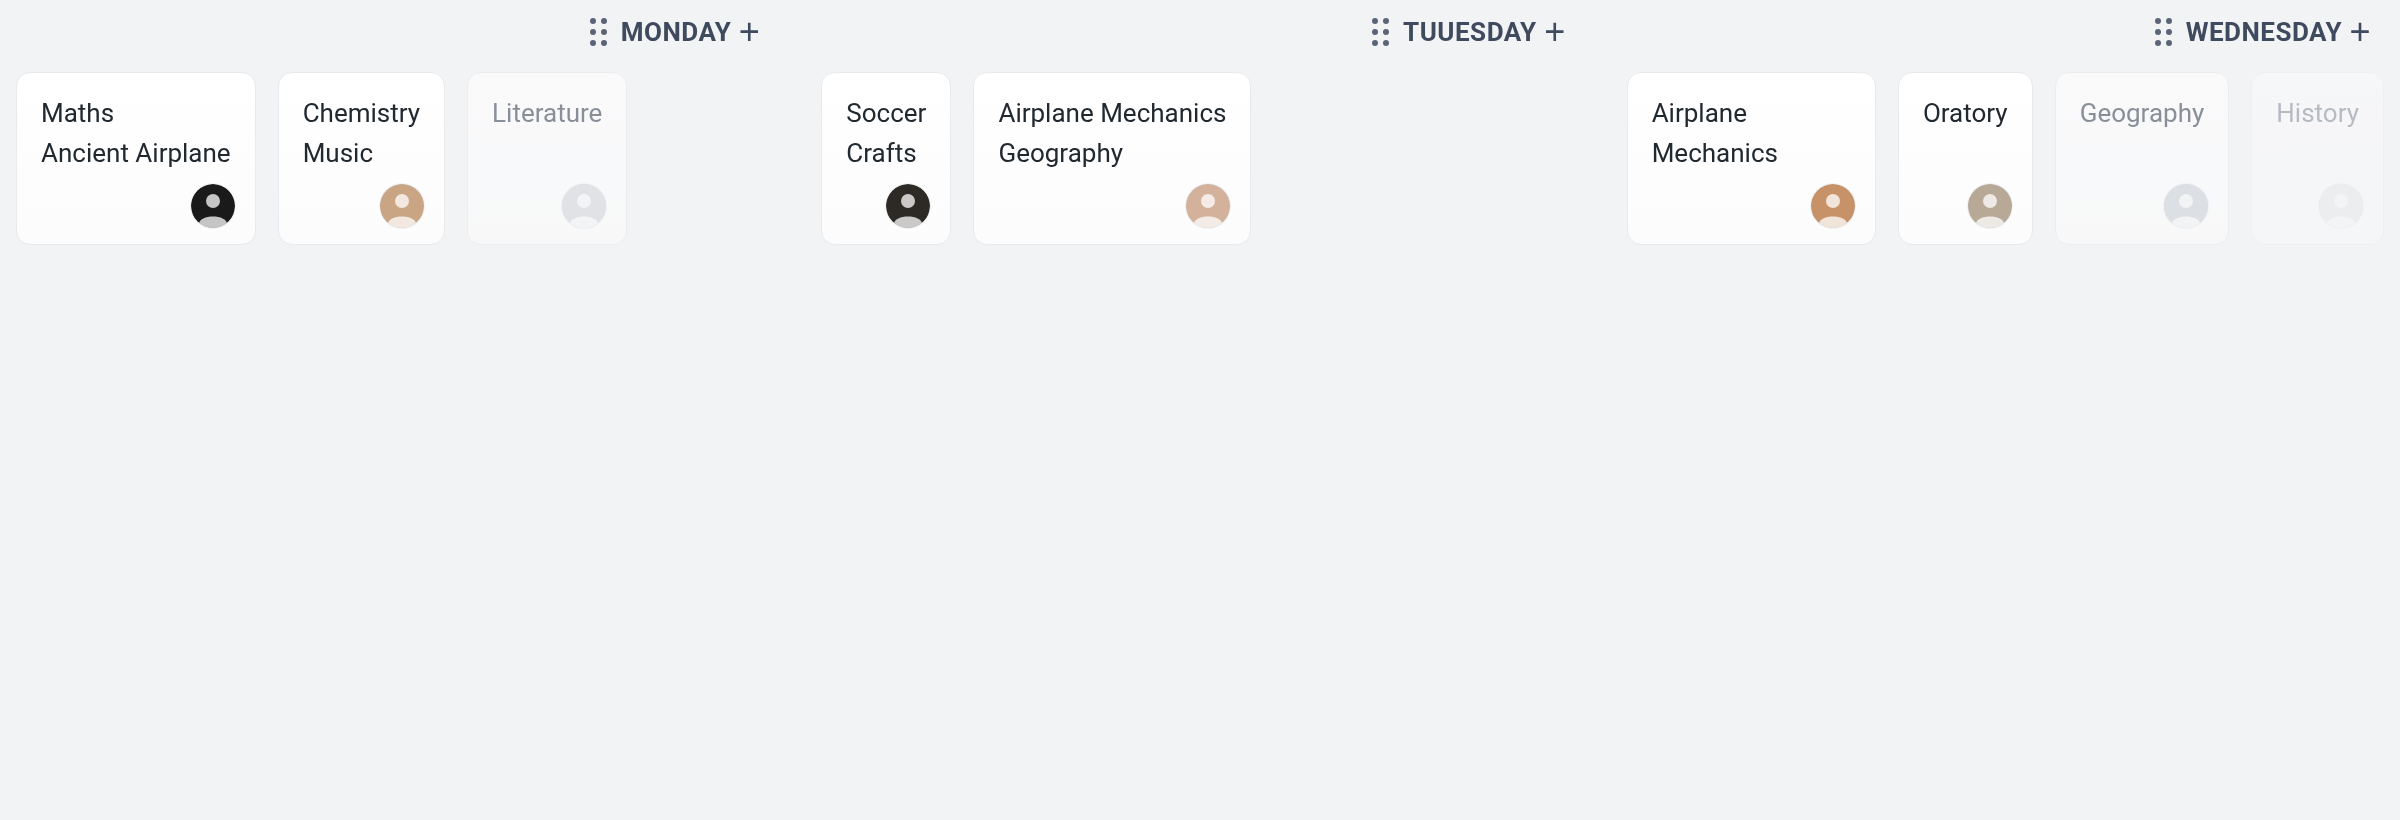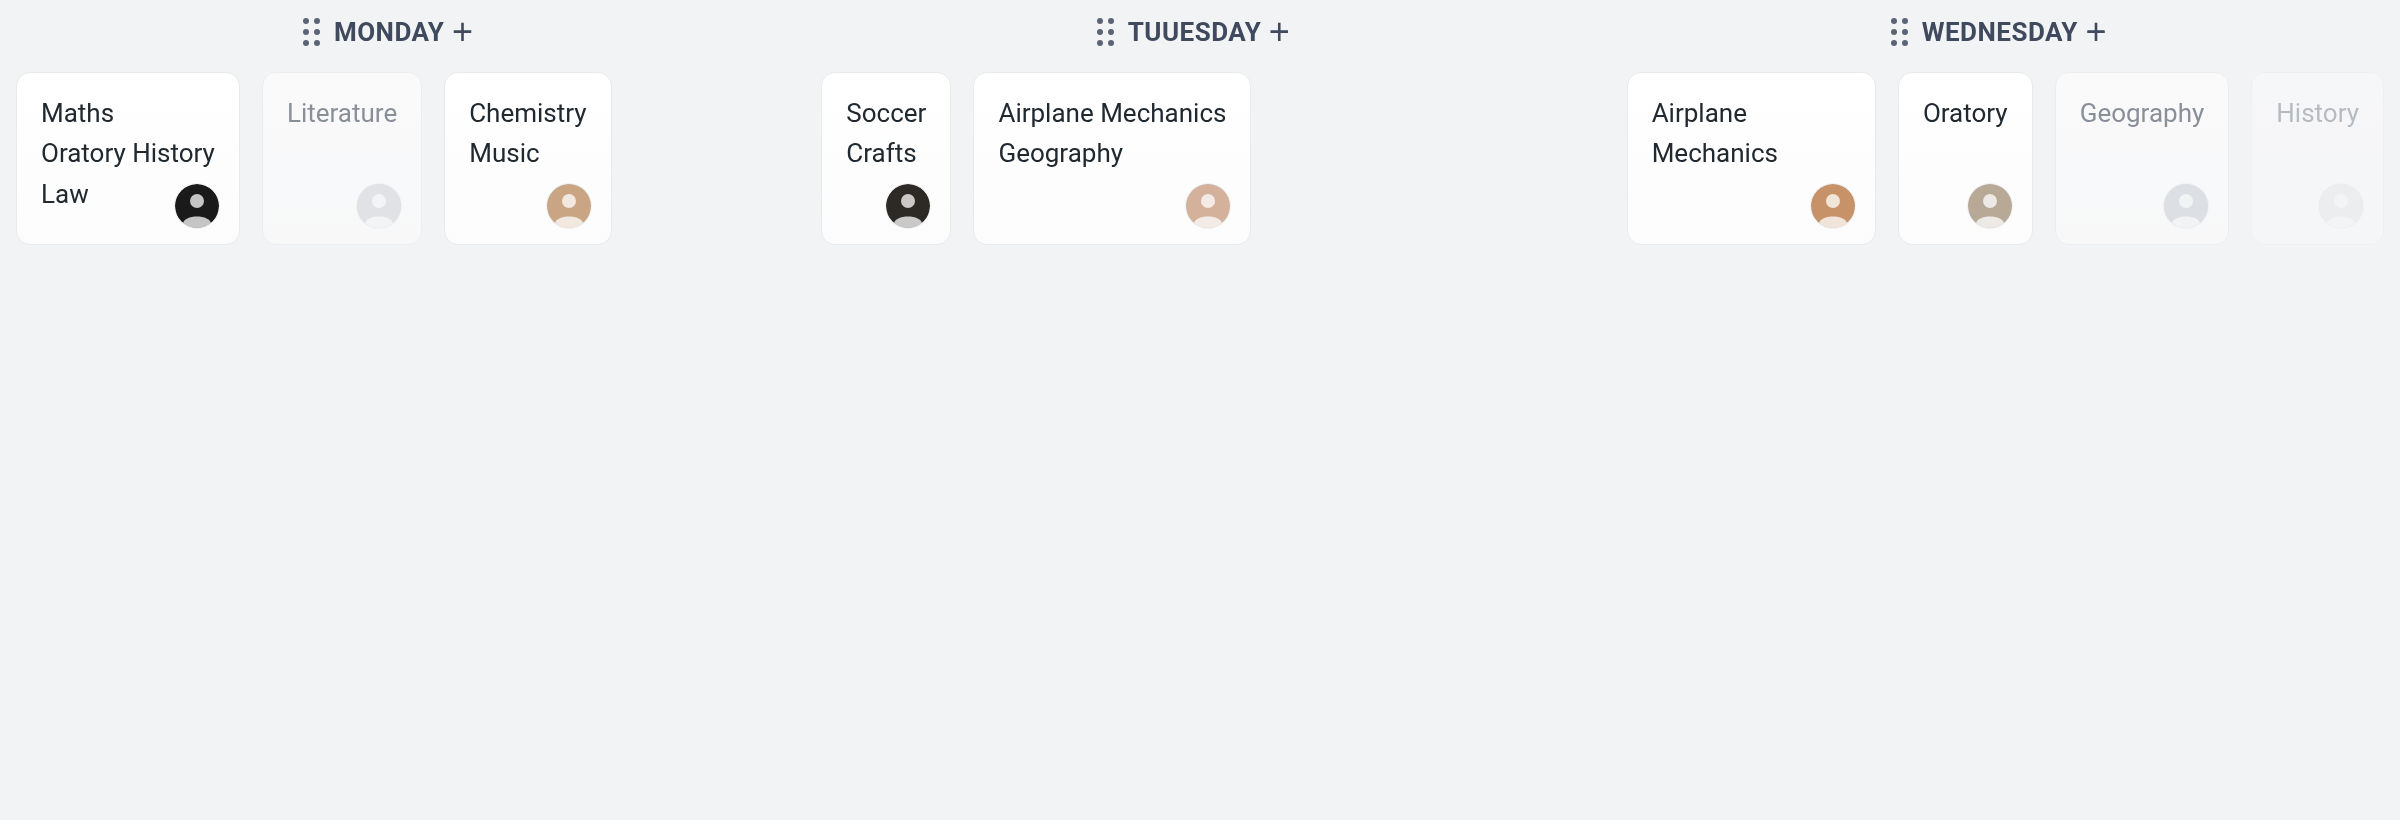--- a/index.html
+++ b/index.html
@@ -22,21 +22,21 @@
       background: #f2f3f5;
       border-radius: 12px;
       display: flex;
       flex-direction: column;
       padding: 0;
       min-width: 0;
     }
     .column-header {
       display: flex;
       align-items: center;
-      justify-content: center;
+      justify-content: flex-end;
       padding: 14px 22px 14px 16px;
       color: #49566e;
     }
     .column-header-left {
       display: flex;
       align-items: center;
       gap: 14px;
     }
     .drag-handle {
       display: grid;
@@ -141,46 +141,45 @@
           <span></span>
           <span></span>
       </div>
       <div class="column-title">MONDAY</div>
     </div>
     <button class="add-button">+</button>
   </div>
   <div class="cards">
       <div class="card">
         <div class="card-line">Maths</div>
-        <div class="card-line">Oratory History</div>
-        <div class="card-line">Law</div>
+        <div class="card-line">Ancient Airplane</div>
         <div class="avatar">
           <svg viewBox="0 0 44 44" xmlns="http://www.w3.org/2000/svg">
     <circle cx="22" cy="22" r="22" fill="#1a1a1a"></circle>
+    <circle cx="22" cy="17" r="7" fill="rgba(255,255,255,0.75)"></circle>
+    <path d="M8 40 C8 30, 36 30, 36 40 L36 44 L8 44 Z" fill="rgba(255,255,255,0.75)"></path>
+  </svg>
+        </div>
+      </div>
+      <div class="card pad-bottom">
+        <div class="card-line">Chemistry</div>
+        <div class="card-line">Music</div>
+        <div class="avatar">
+          <svg viewBox="0 0 44 44" xmlns="http://www.w3.org/2000/svg">
+    <circle cx="22" cy="22" r="22" fill="#c9a584"></circle>
     <circle cx="22" cy="17" r="7" fill="rgba(255,255,255,0.75)"></circle>
     <path d="M8 40 C8 30, 36 30, 36 40 L36 44 L8 44 Z" fill="rgba(255,255,255,0.75)"></path>
   </svg>
         </div>
       </div>
       <div class="card faded-1 pad-bottom">
         <div class="card-line">Literature</div>
         <div class="avatar">
           <svg viewBox="0 0 44 44" xmlns="http://www.w3.org/2000/svg">
     <circle cx="22" cy="22" r="22" fill="#d6d8dd"></circle>
-    <circle cx="22" cy="17" r="7" fill="rgba(255,255,255,0.75)"></circle>
-    <path d="M8 40 C8 30, 36 30, 36 40 L36 44 L8 44 Z" fill="rgba(255,255,255,0.75)"></path>
-  </svg>
-        </div>
-      </div>
-      <div class="card pad-bottom">
-        <div class="card-line">Chemistry</div>
-        <div class="card-line">Music</div>
-        <div class="avatar">
-          <svg viewBox="0 0 44 44" xmlns="http://www.w3.org/2000/svg">
-    <circle cx="22" cy="22" r="22" fill="#c9a584"></circle>
     <circle cx="22" cy="17" r="7" fill="rgba(255,255,255,0.75)"></circle>
     <path d="M8 40 C8 30, 36 30, 36 40 L36 44 L8 44 Z" fill="rgba(255,255,255,0.75)"></path>
   </svg>
         </div>
       </div>
     </div>
 </div>
 
 <div class="column">
   <div class="column-header">

